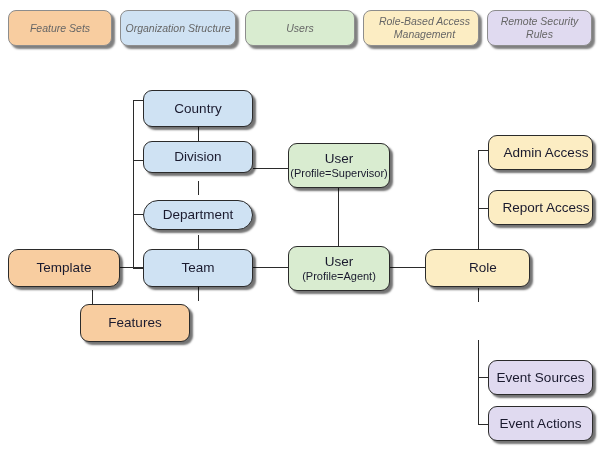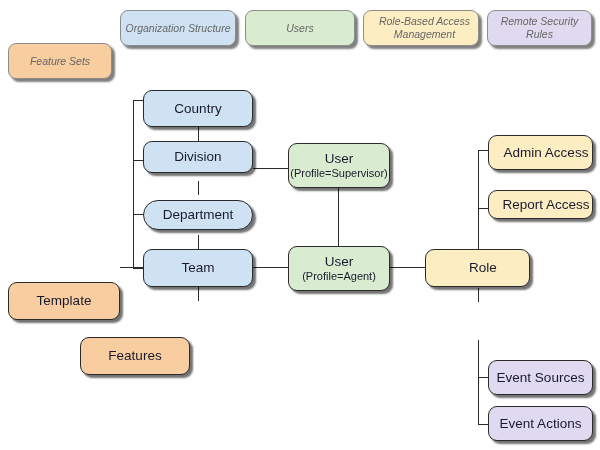--- a/index.html
+++ b/index.html
@@ -37,21 +37,21 @@
     font-style:italic;
     font-size:10.5px;
     line-height:1.2;
     color:#666666;
     box-shadow:3px 3px 2px rgba(0,0,0,0.5);
     padding:0 4px;
     z-index:3;
   }
 
   
-  .c-orange{background:#f8cda0;margin-top:33px;}
+  .c-orange{background:#f8cda0;}
   .c-blue  {background:#cfe2f3;}
   .c-green {background:#d9ecd0;}
   .c-yellow{background:#fcedc3;padding-left:11px;}
   .c-purple{background:#e0daf0;}
 
   
   .conn{position:absolute;background:#2b2b2b;z-index:1;}
   .conn.v{width:1.1px;}
   .conn.h{height:1.1px;}
 </style>
@@ -126,21 +126,21 @@
   </div>
 
   <div class="node c-blue" style="left:143px;top:200px;width:110px;height:30px;border-radius:17px;">
     <span>Department</span>
   </div>
 
   <div class="node c-blue" style="left:143px;top:249px;width:110px;height:38px;">
     <span>Team</span>
   </div>
 
-  <div class="node c-orange" style="left:8px;top:249px;width:112px;height:38px;">
+  <div class="node c-orange" style="left:8px;top:249px;width:112px;height:38px;border-radius:10px;">
     <span>Template</span>
   </div>
 
   <div class="node c-orange" style="left:80px;top:304px;width:110px;height:38px;">
     <span>Features</span>
   </div>
 
   <div class="node c-green" style="left:288px;top:143px;width:102px;height:45px;">
     <span>User</span>
     <span class="sub">(Profile=Supervisor)</span>
@@ -148,21 +148,21 @@
 
   <div class="node c-green" style="left:288px;top:246px;width:102px;height:45px;">
     <span>User</span>
     <span class="sub">(Profile=Agent)</span>
   </div>
 
   <div class="node c-yellow" style="left:488px;top:135px;width:105px;height:35px;">
     <span>Admin Access</span>
   </div>
 
-  <div class="node c-yellow" style="left:488px;top:190px;width:105px;height:29px;">
+  <div class="node c-yellow" style="left:488px;top:190px;width:105px;height:35px;">
     <span>Report Access</span>
   </div>
 
   <div class="node c-yellow" style="left:425px;top:249px;width:105px;height:38px;">
     <span>Role</span>
   </div>
 
 
   <div class="node c-purple" style="left:488px;top:360px;width:105px;height:35px;">
     <span>Event Sources</span>

